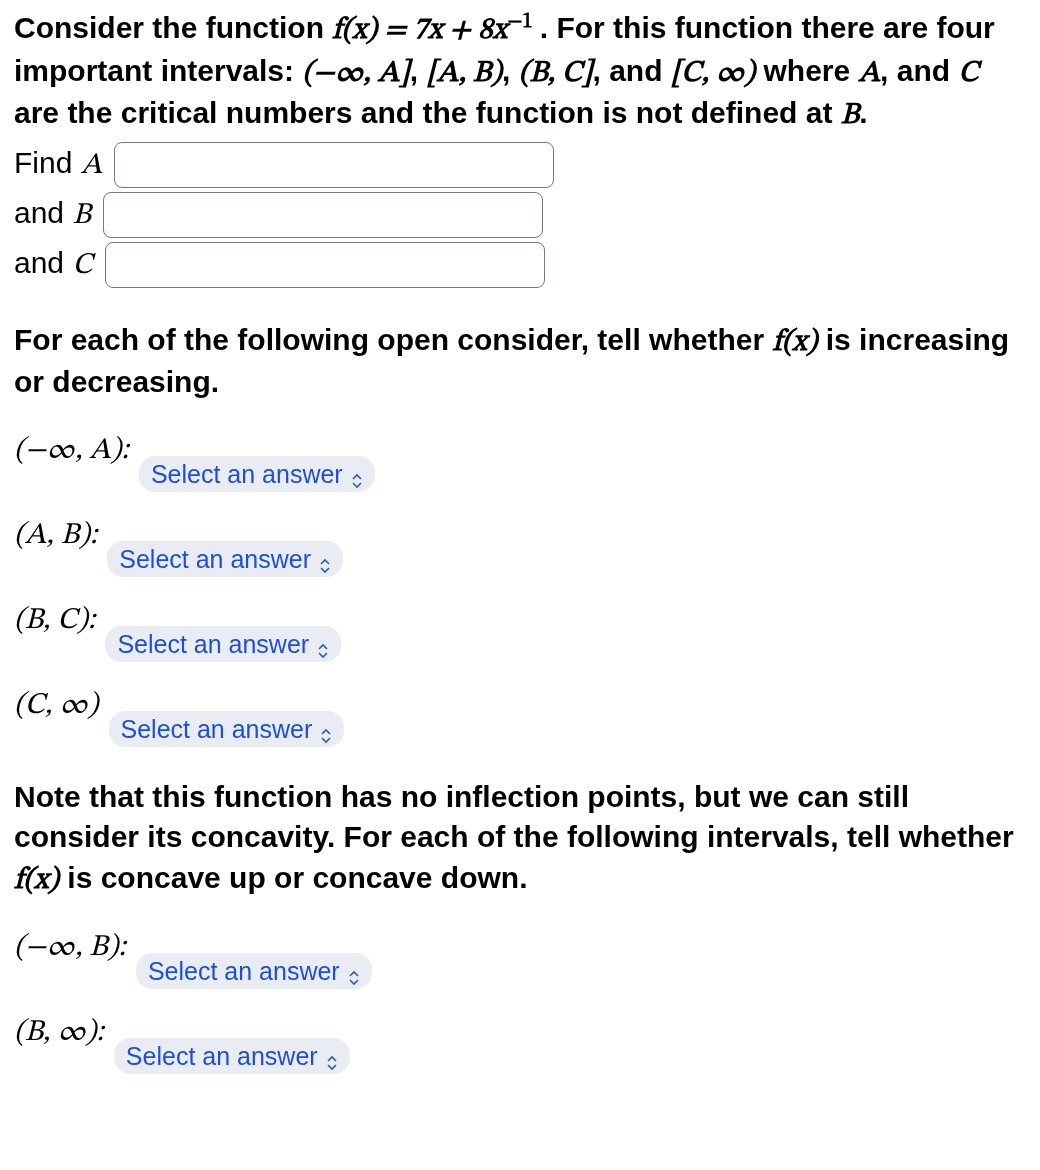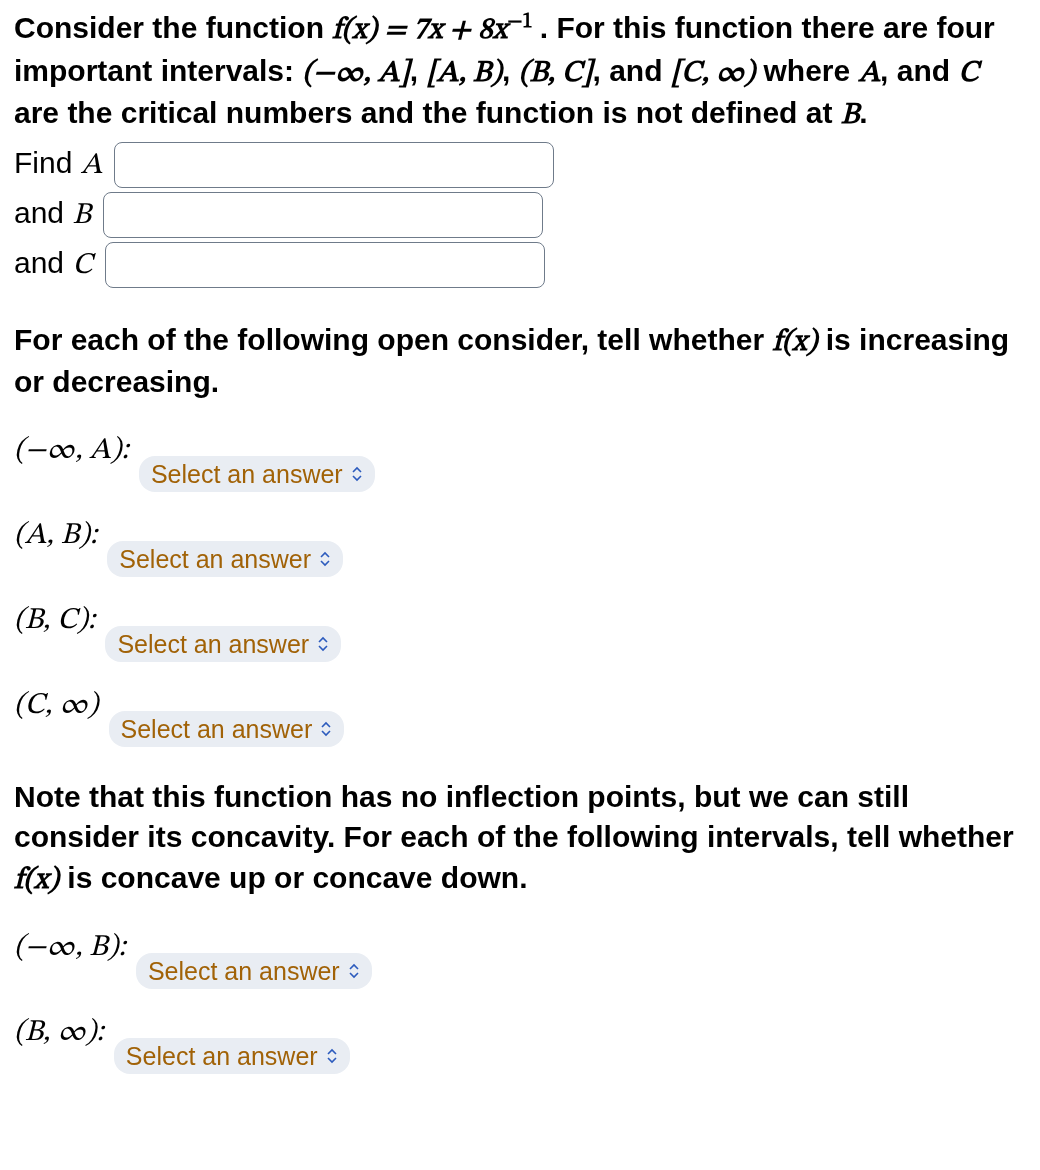--- a/index.html
+++ b/index.html
@@ -48,26 +48,26 @@
   .interval-line {
     display: flex;
     align-items: center;
     margin: 2px 0;
   }
   .interval-line .interval-label {
     margin-right: 10px;
   }
   .select-pill {
     display: inline-flex;
-    align-items: center;
+    align-items: flex-end;
     background: #e9edf3;
     border-radius: 16px;
     padding: 3px 12px;
     font-size: 25px;
-    color: #a16207;
+    color: #1d4ed8;
     cursor: pointer;
     user-select: none;
     white-space: nowrap;
     line-height: 1.2;
     margin-top: 47px;
   }
   .select-pill .caret {
     display: inline-flex;
     flex-direction: column;
     align-items: center;

